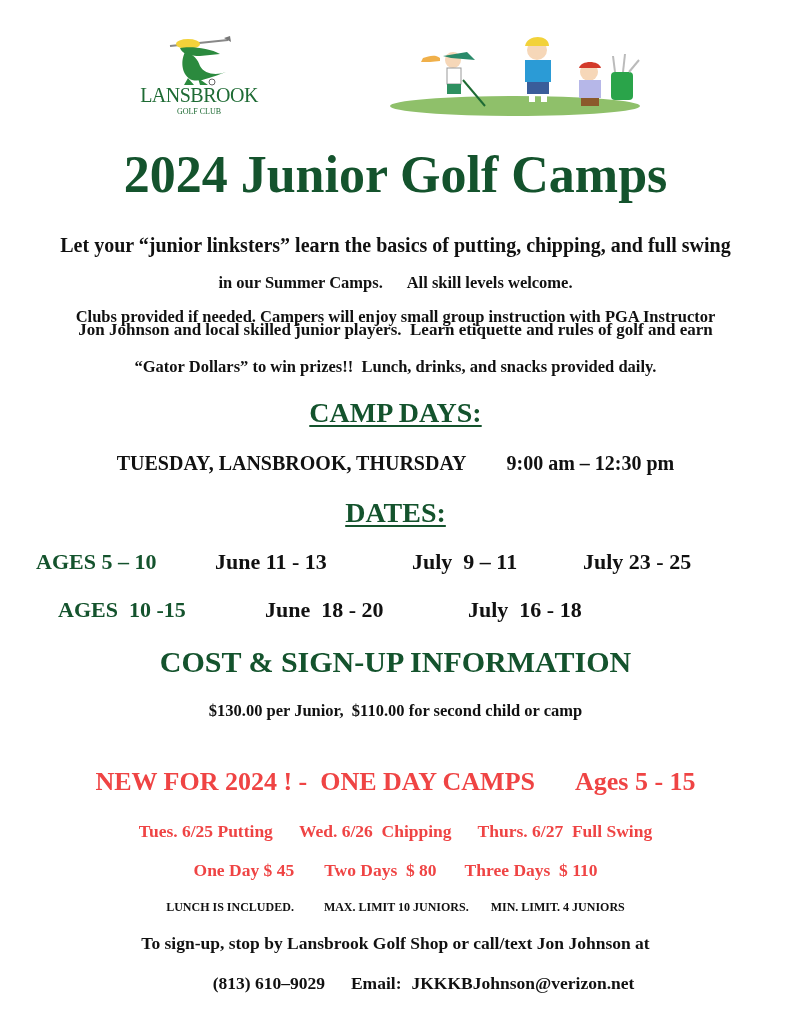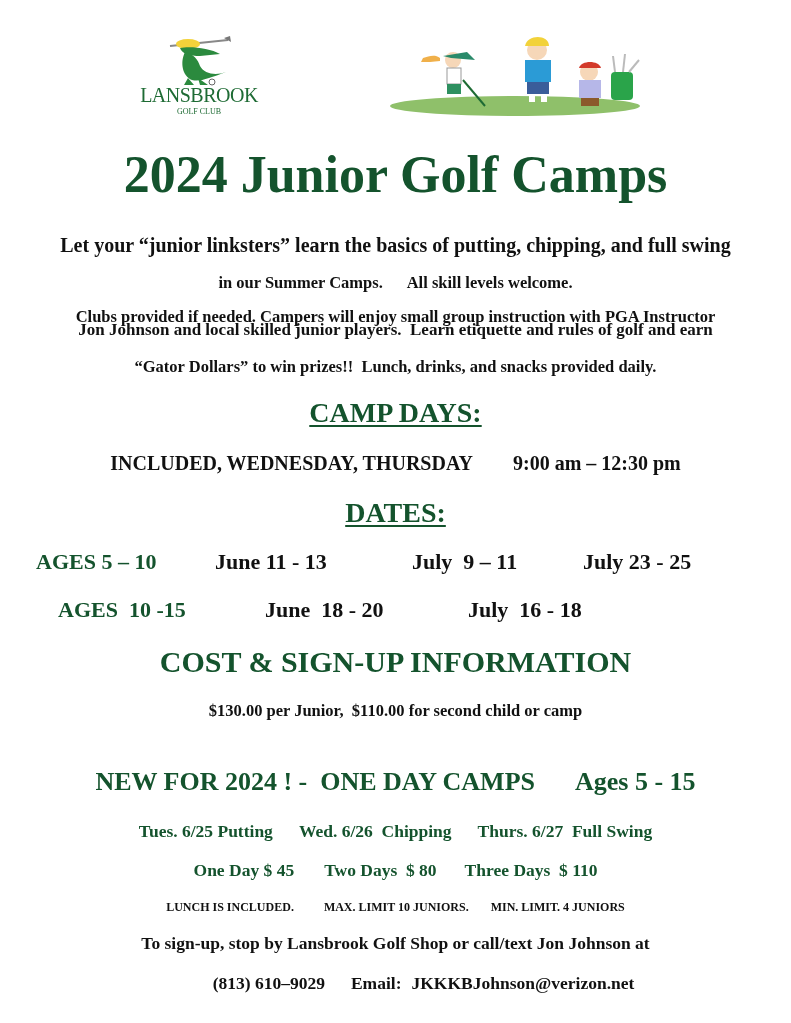--- a/index.html
+++ b/index.html
@@ -1,21 +1,21 @@
 <!DOCTYPE html>
 <html><head>
 <meta charset="utf-8">
 <style>
   html, body { margin: 0; padding: 0; background: #ffffff; }
   body { width: 791px; height: 1023px; position: relative; overflow: hidden;
          font-family: "Liberation Serif", serif; color: #111; }
   .abs { position: absolute; left: 0; width: 791px; text-align: center; white-space: pre; }
   .bold { font-weight: bold; }
   .red { color: #14532d; }
-  .blue { color: #14532d; font-family: Liberation Serif, serif; }
+  .blue { color: #ef4444; font-family: Liberation Serif, serif; }
   .ul { text-decoration: underline; text-decoration-thickness: 2px; text-underline-offset: 3px; }
 
   #logo { position: absolute; left: 130px; top: 32px; width: 140px; height: 90px; }
   #logo .logo-text { position: absolute; left: 4px; top: 52px; width: 130px; text-align: center;
                      font-size: 20px; color: #1e6b34; letter-spacing: -0.5px; }
   #logo .logo-sub { position: absolute; left: 4px; top: 75px; width: 130px; text-align: center;
                     font-size: 8px; color: #1e6b34; }
   #kids { position: absolute; left: 385px; top: 28px; width: 290px; height: 90px; }
 
   .title { top: 140px; font-size: 52px; line-height: 70px; }
@@ -87,21 +87,21 @@
 
 <div class="abs title bold red">2024 Junior Golf Camps</div>
 
 <div class="abs p1 bold">Let your “junior linksters” learn the basics of putting, chipping, and full swing</div>
 <div class="abs p2 bold">in our Summer Camps.      All skill levels welcome.</div>
 <div class="abs p3 bold">Clubs provided if needed. Campers will enjoy small group instruction with PGA Instructor</div>
 <div class="abs p4 bold">Jon Johnson and local skilled junior players.  Learn etiquette and rules of golf and earn</div>
 <div class="abs p5 bold">“Gator Dollars” to win prizes!!  Lunch, drinks, and snacks provided daily.</div>
 
 <div class="abs h-camp bold red"><span class="ul">CAMP DAYS:</span></div>
-<div class="abs days bold"><span>INCLUDED, WEDNESDAY, THURSDAY</span><span style="display:inline-block;width:40px"></span><span>9:00 am – 12:30 pm</span></div>
+<div class="abs days bold"><span>TUESDAY, LANSBROOK, THURSDAY</span><span style="display:inline-block;width:40px"></span><span>9:00 am – 12:30 pm</span></div>
 
 <div class="abs h-dates bold red"><span class="ul">DATES:</span></div>
 
 <div class="row red" style="left:36px;top:548px">AGES 5 – 10</div>
 <div class="row" style="left:215px;top:548px">June 11 - 13</div>
 <div class="row" style="left:412px;top:548px">July  9 – 11</div>
 <div class="row" style="left:583px;top:548px">July 23 - 25</div>
 
 <div class="row red" style="left:58px;top:596px">AGES  10 -15</div>
 <div class="row" style="left:265px;top:596px">June  18 - 20</div>

